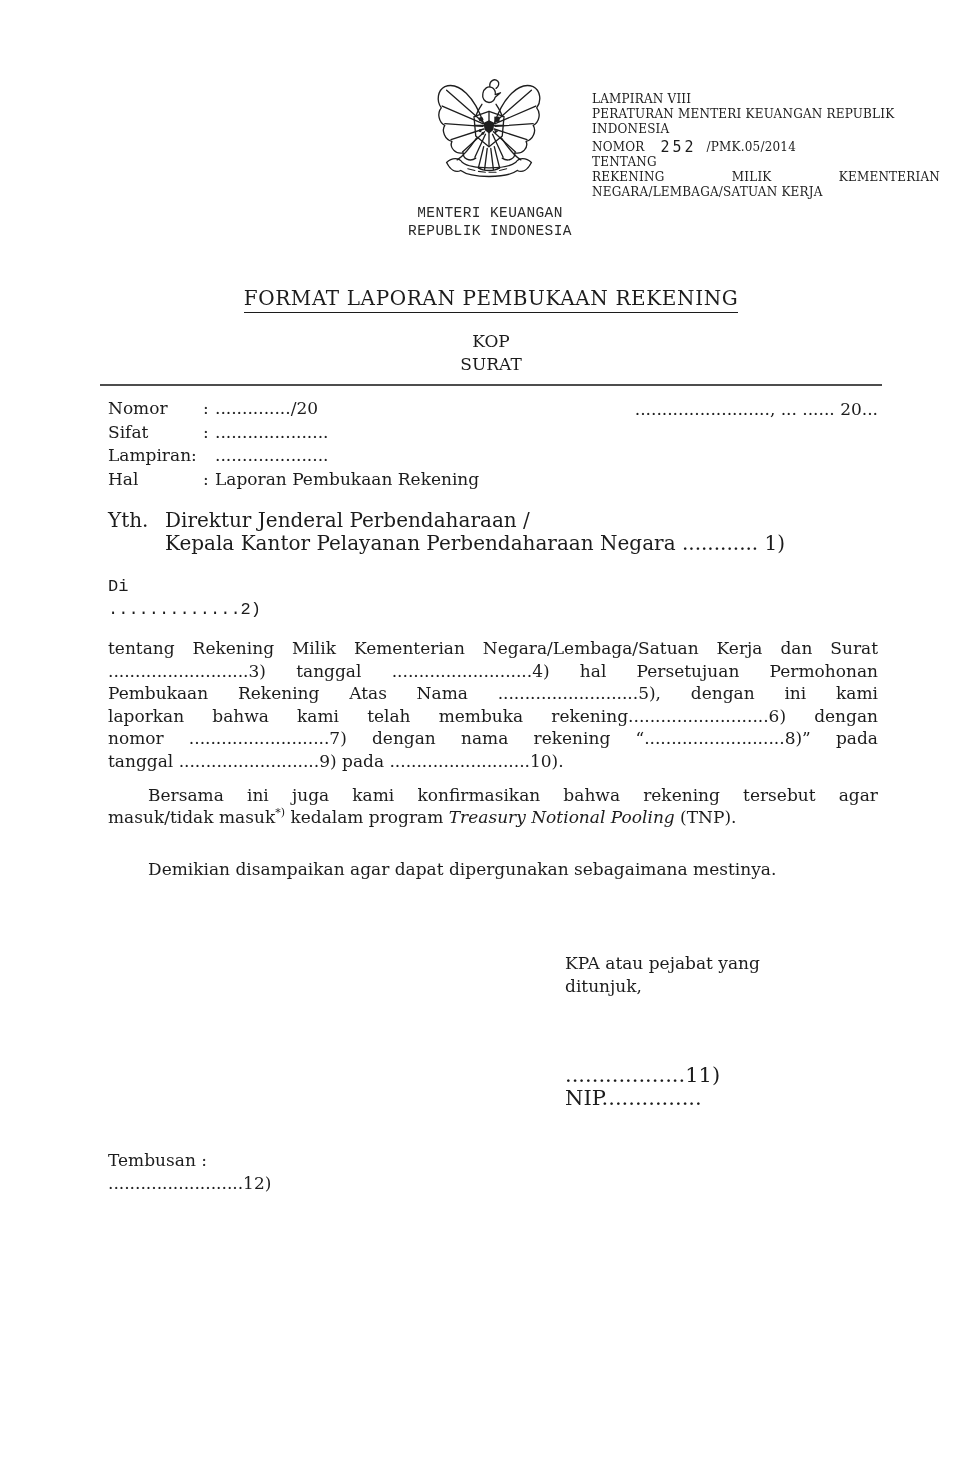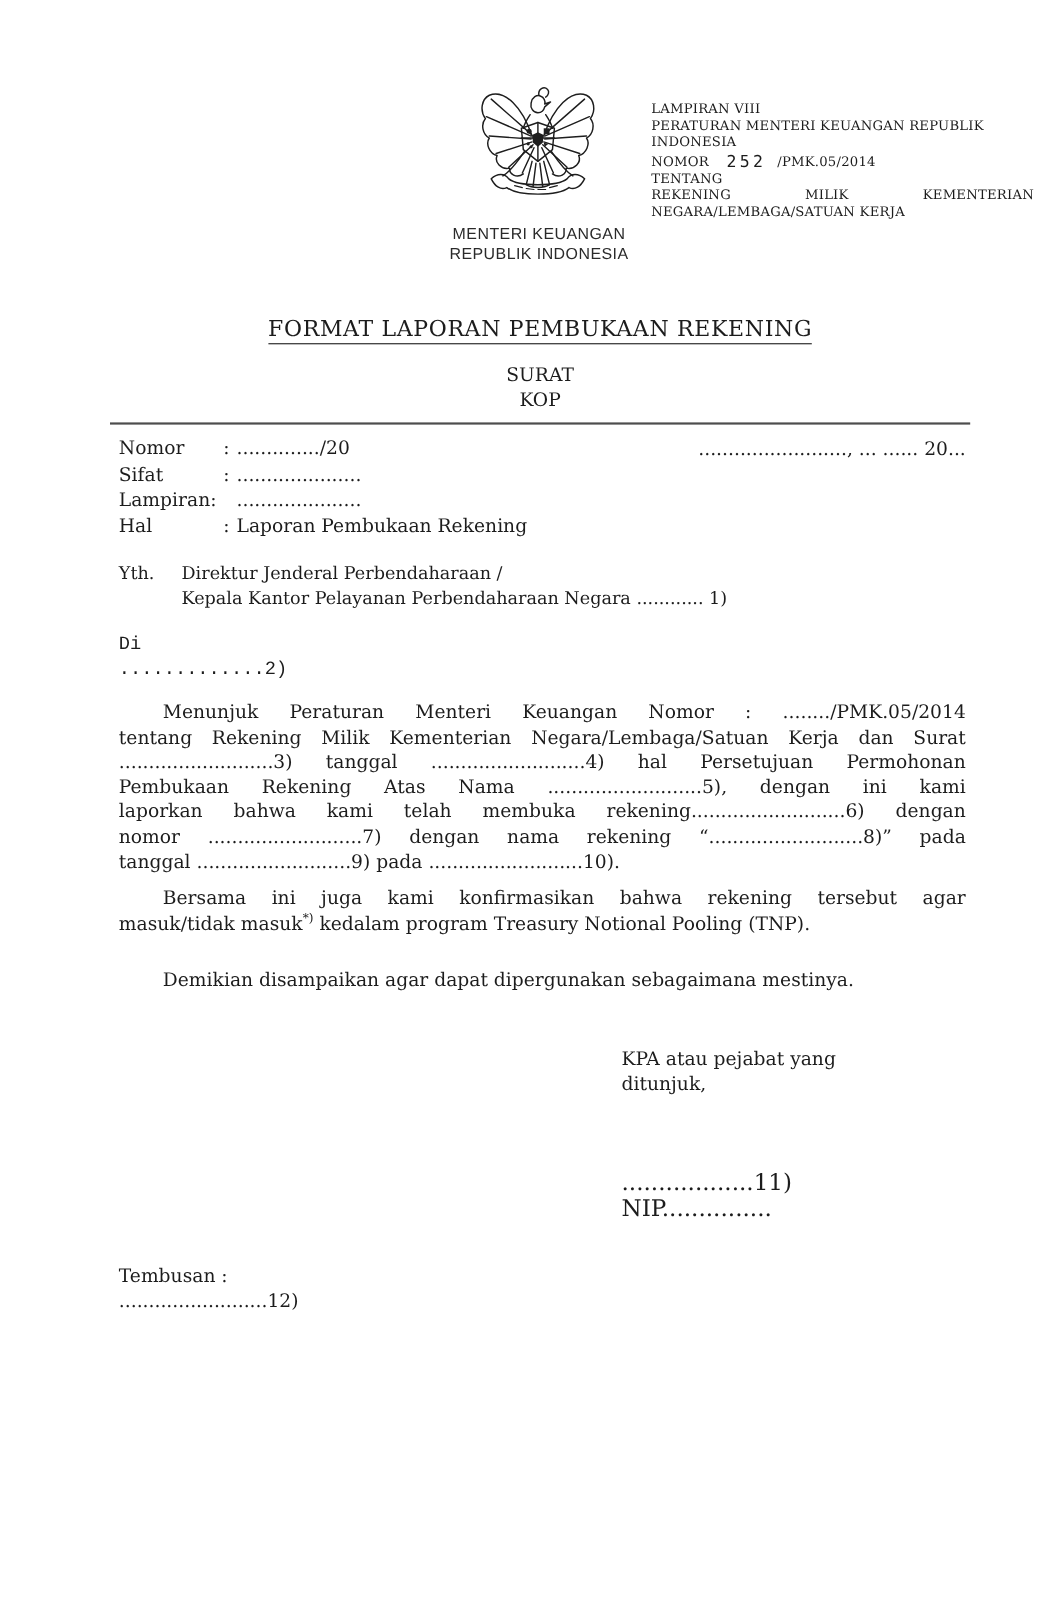--- a/index.html
+++ b/index.html
@@ -13,49 +13,49 @@
   .emblem{left:436px;top:66px;width:106px;height:126px;}
   .lh-text{left:592px;top:92px;width:348px;font-size:12px;line-height:15px;letter-spacing:.2px;}
   .lh-nomor-line{height:18px;line-height:18px;}
   .lh-nomor-num{
     font-family:"DejaVu Sans Mono", monospace;font-size:15px;letter-spacing:3px;
     margin:0 10px 0 16px;position:relative;top:1px;
   }
   .lh-justify{display:flex;justify-content:space-between;gap:24px;}
   .ministry{
     left:399px;top:204px;width:182px;text-align:center;
-    font-family:Liberation Sans, sans-serif;font-size:14.5px;line-height:18px;letter-spacing:.4px;color:#2a2a2a;
+    font-family:Liberation Mono, monospace;font-size:14.5px;line-height:18px;letter-spacing:.4px;color:#2a2a2a;
   }
 
   
   .doc-title{left:100px;top:286px;width:782px;text-align:center;font-size:20px;letter-spacing:.6px;}
   .doc-title span{border-bottom:1.6px solid #1c1c1c;padding-bottom:2px;}
   .kop{left:100px;top:330px;width:782px;text-align:center;font-size:17px;line-height:23px;}
   .rule{left:100px;top:384px;width:782px;height:0;border-top:2px solid #4d4d4d;}
 
   
   .meta{left:108px;top:397px;width:770px;font-size:17px;line-height:23.5px;}
   .meta-row{display:flex;white-space:nowrap;}
   .meta-label{display:inline-block;min-width:95px;}
   .meta-colon{display:inline-block;min-width:12px;}
   .date-line{position:absolute;right:0;top:1px;}
 
   
-  .recipient{left:108px;top:509px;font-size:16px;line-height:23px;display:flex;}
+  .recipient{left:108px;top:509px;font-size:20px;line-height:23px;display:flex;}
   .yth{min-width:57px;}
   .di-block{left:108px;top:575px;font-size:17px;line-height:23px;font-family:Liberation Mono, monospace;}
 
   
   .bodytxt{left:108px;top:637px;width:770px;font-size:17px;line-height:22.6px;}
   .jline{text-align:justify;text-align-last:justify;}
   .indent{text-indent:40px;}
   .para2{margin-top:11px;}
   .para3{margin-top:29px;}
   .sup{vertical-align:super;font-size:11px;line-height:0;}
-  .it{}
+  .it{font-style:italic;}
 
   
   .sig{left:565px;top:952px;font-size:17px;line-height:23px;}
   .sig2{left:565px;top:1064px;font-size:21px;line-height:23px;}
   .tembusan{left:108px;top:1149px;font-size:17px;line-height:23px;}
 
   
   .paraf{left:838px;top:1320px;width:58px;height:120px;}
 
   
@@ -124,22 +124,22 @@
   <div class="abs ministry">
     <div>MENTERI KEUANGAN</div>
     <div>REPUBLIK INDONESIA</div>
   </div>
 
   <div class="abs doc-title">
     <span>FORMAT LAPORAN PEMBUKAAN REKENING</span>
   </div>
 
   <div class="abs kop">
+    <div>KOP</div>
     <div>SURAT</div>
-    <div>KOP</div>
   </div>
 
   <div class="abs rule"></div>
 
   <div class="abs meta">
     <div class="date-line">........................., ... ...... 20...</div>
     <div class="meta-row">
       <span class="meta-label">Nomor</span>
         <span class="meta-colon">:</span>
         <span>............../20</span>
@@ -169,21 +169,20 @@
     </span>
   </div>
 
   <div class="abs di-block">
     <div>Di</div>
     <div>.............2)</div>
   </div>
 
   <div class="abs bodytxt">
     <div>
-      <div class="jline indent">Menunjuk Peraturan Menteri Keuangan Nomor : ......../PMK.05/2014</div>
       <div class="jline">tentang Rekening Milik Kementerian Negara/Lembaga/Satuan Kerja dan Surat</div>
       <div class="jline">..........................3) tanggal ..........................4) hal Persetujuan Permohonan</div>
       <div class="jline">Pembukaan Rekening Atas Nama ..........................5), dengan ini kami</div>
       <div class="jline">laporkan bahwa kami telah membuka rekening..........................6) dengan</div>
       <div class="jline">nomor ..........................7) dengan nama rekening “..........................8)” pada</div>
       <div>tanggal ..........................9) pada ..........................10).</div>
     </div>
     <div class="para2">
       <div class="jline indent">Bersama ini juga kami konfirmasikan bahwa rekening tersebut agar</div>
       <div><span>masuk/tidak masuk</span><span class="sup">*)</span><span> kedalam program </span><span class="it">Treasury Notional Pooling</span><span> (TNP).</span></div>

